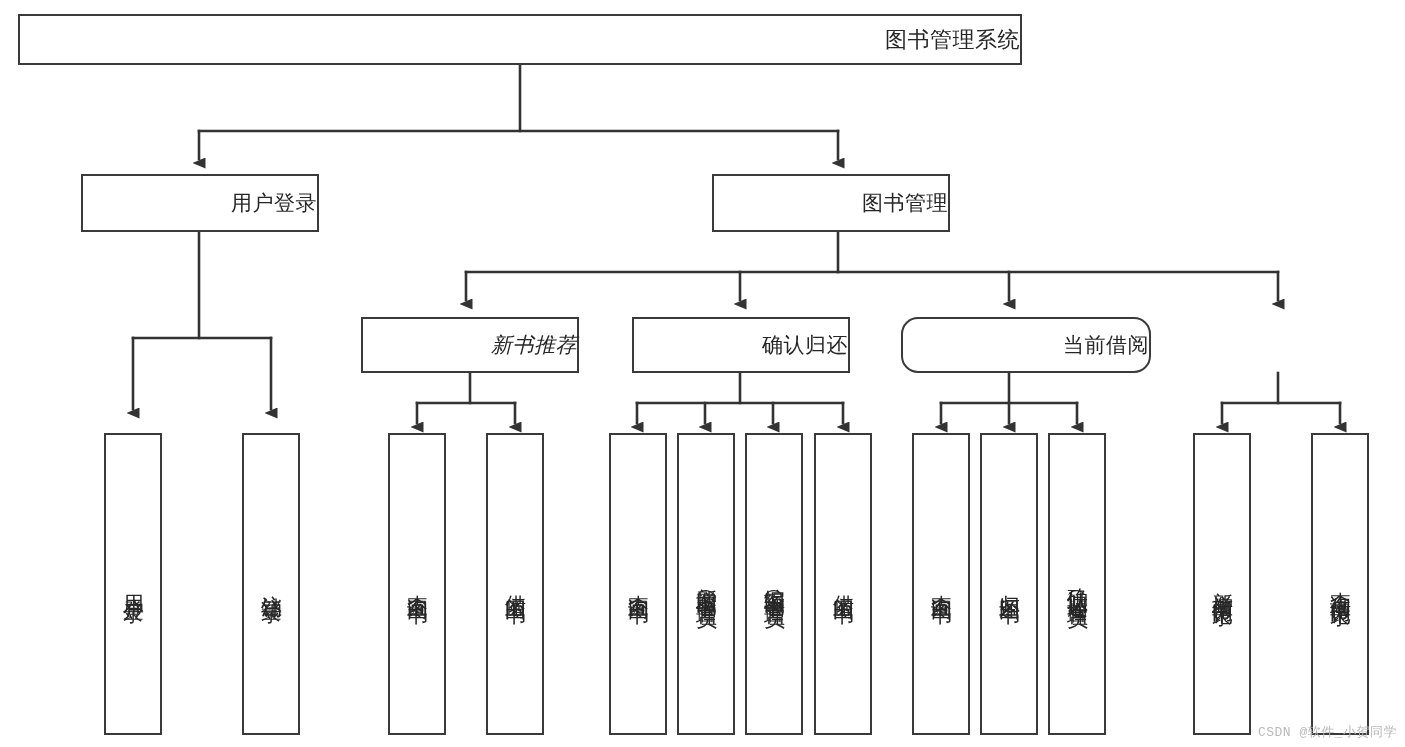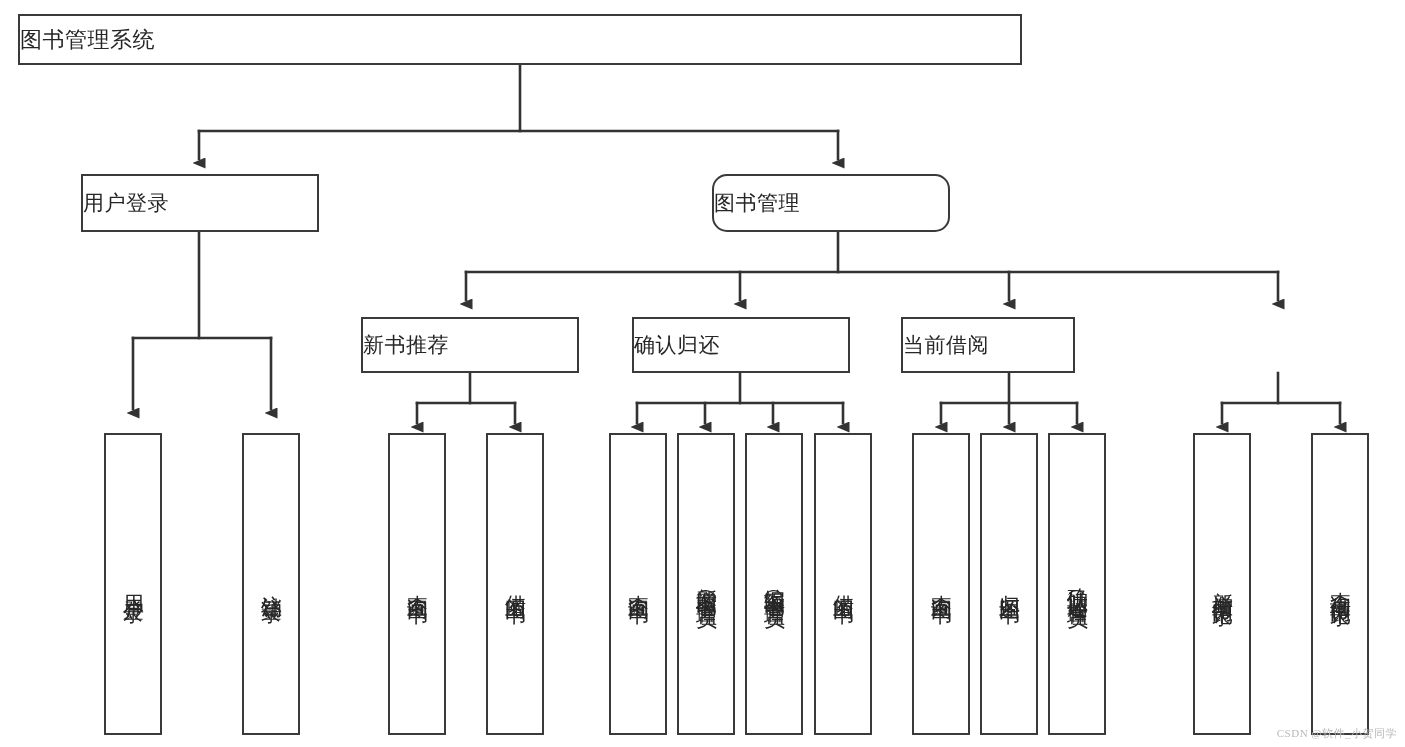--- a/index.html
+++ b/index.html
@@ -25,21 +25,21 @@
     width: 1405px;
     height: 747px;
   }
   .node {
     position: absolute;
     box-sizing: border-box;
     background: #ffffff;
     border: 2px solid #3a3a3a;
     display: flex;
     align-items: center;
-    justify-content: flex-start;
+    justify-content: flex-end;
     z-index: 2;
   }
   .node-label {
     color: #262626;
     letter-spacing: 0.5px;
     line-height: 1.25;
     white-space: nowrap;
   }
   .node.horizontal .node-label {
     font-size: 21px;
@@ -56,26 +56,26 @@
     text-orientation: upright;
     font-size: 21px;
     letter-spacing: 3px;
     line-height: 1;
     max-height: 100%;
   }
   #watermark {
     position: absolute;
     right: 8px;
     bottom: 6px;
-    font-size: 11px;
+    font-size: 13px;
     color: #b9b9b9;
     letter-spacing: 0.5px;
     white-space: nowrap;
     z-index: 5;
-    font-family: Liberation Serif, serif;
+    font-family: Liberation Mono, monospace;
   }
 </style>
 </head>
 <body>
 
 <div id="diagram-root">
 
   <svg id="edge-layer" viewBox="0 0 1405 747" width="1405" height="747" xmlns="http://www.w3.org/2000/svg">
     <defs>
       <marker id="arrowhead" markerWidth="11" markerHeight="13" refX="1.5" refY="6.5" orient="auto" markerUnits="userSpaceOnUse">
@@ -127,33 +127,33 @@
   </svg>
 
   <div class="node root horizontal" style="left:18px; top:14px; width:1004px; height:51px;">
     <span class="node-label">图书管理系统</span>
   </div>
 
   <div class="node horizontal" style="left:81px; top:174px; width:238px; height:58px;">
     <span class="node-label">用户登录</span>
   </div>
 
-  <div class="node horizontal" style="left:712px; top:174px; width:238px; height:58px;border-radius:15px;">
+  <div class="node horizontal" style="left:712px; top:174px; width:238px; height:58px;">
     <span class="node-label">图书管理</span>
   </div>
 
-  <div class="node horizontal" style="left:361px; top:317px; width:218px; height:56px;">
+  <div class="node horizontal" style="left:361px; top:317px; width:218px; height:56px;font-style:italic;">
     <span class="node-label">新书推荐</span>
   </div>
 
   <div class="node horizontal" style="left:632px; top:317px; width:218px; height:56px;">
     <span class="node-label">确认归还</span>
   </div>
 
-  <div class="node horizontal" style="left:901px; top:317px; width:174px; height:56px;">
+  <div class="node horizontal" style="left:901px; top:317px; width:250px; height:56px;border-radius:17px;">
     <span class="node-label">当前借阅</span>
   </div>
 
 
   <div class="node vertical" style="left:104px; top:433px; width:58px; height:302px;">
     <span class="node-label">用户登录</span>
   </div>
 
   <div class="node vertical" style="left:242px; top:433px; width:58px; height:302px;">
     <span class="node-label">注销登录</span>

